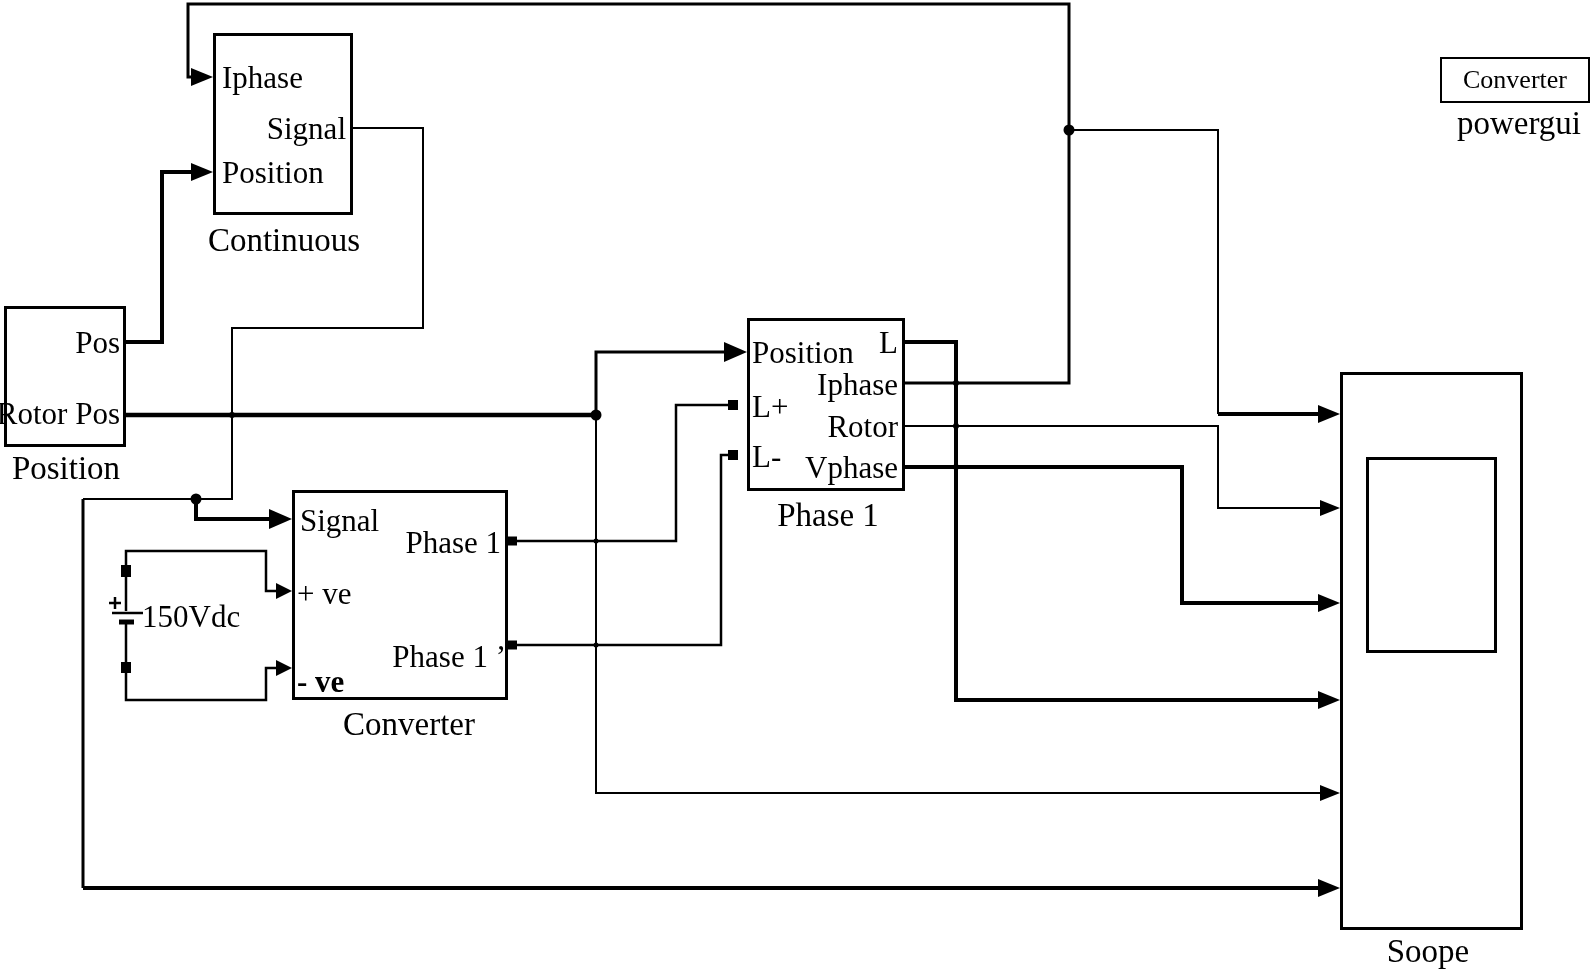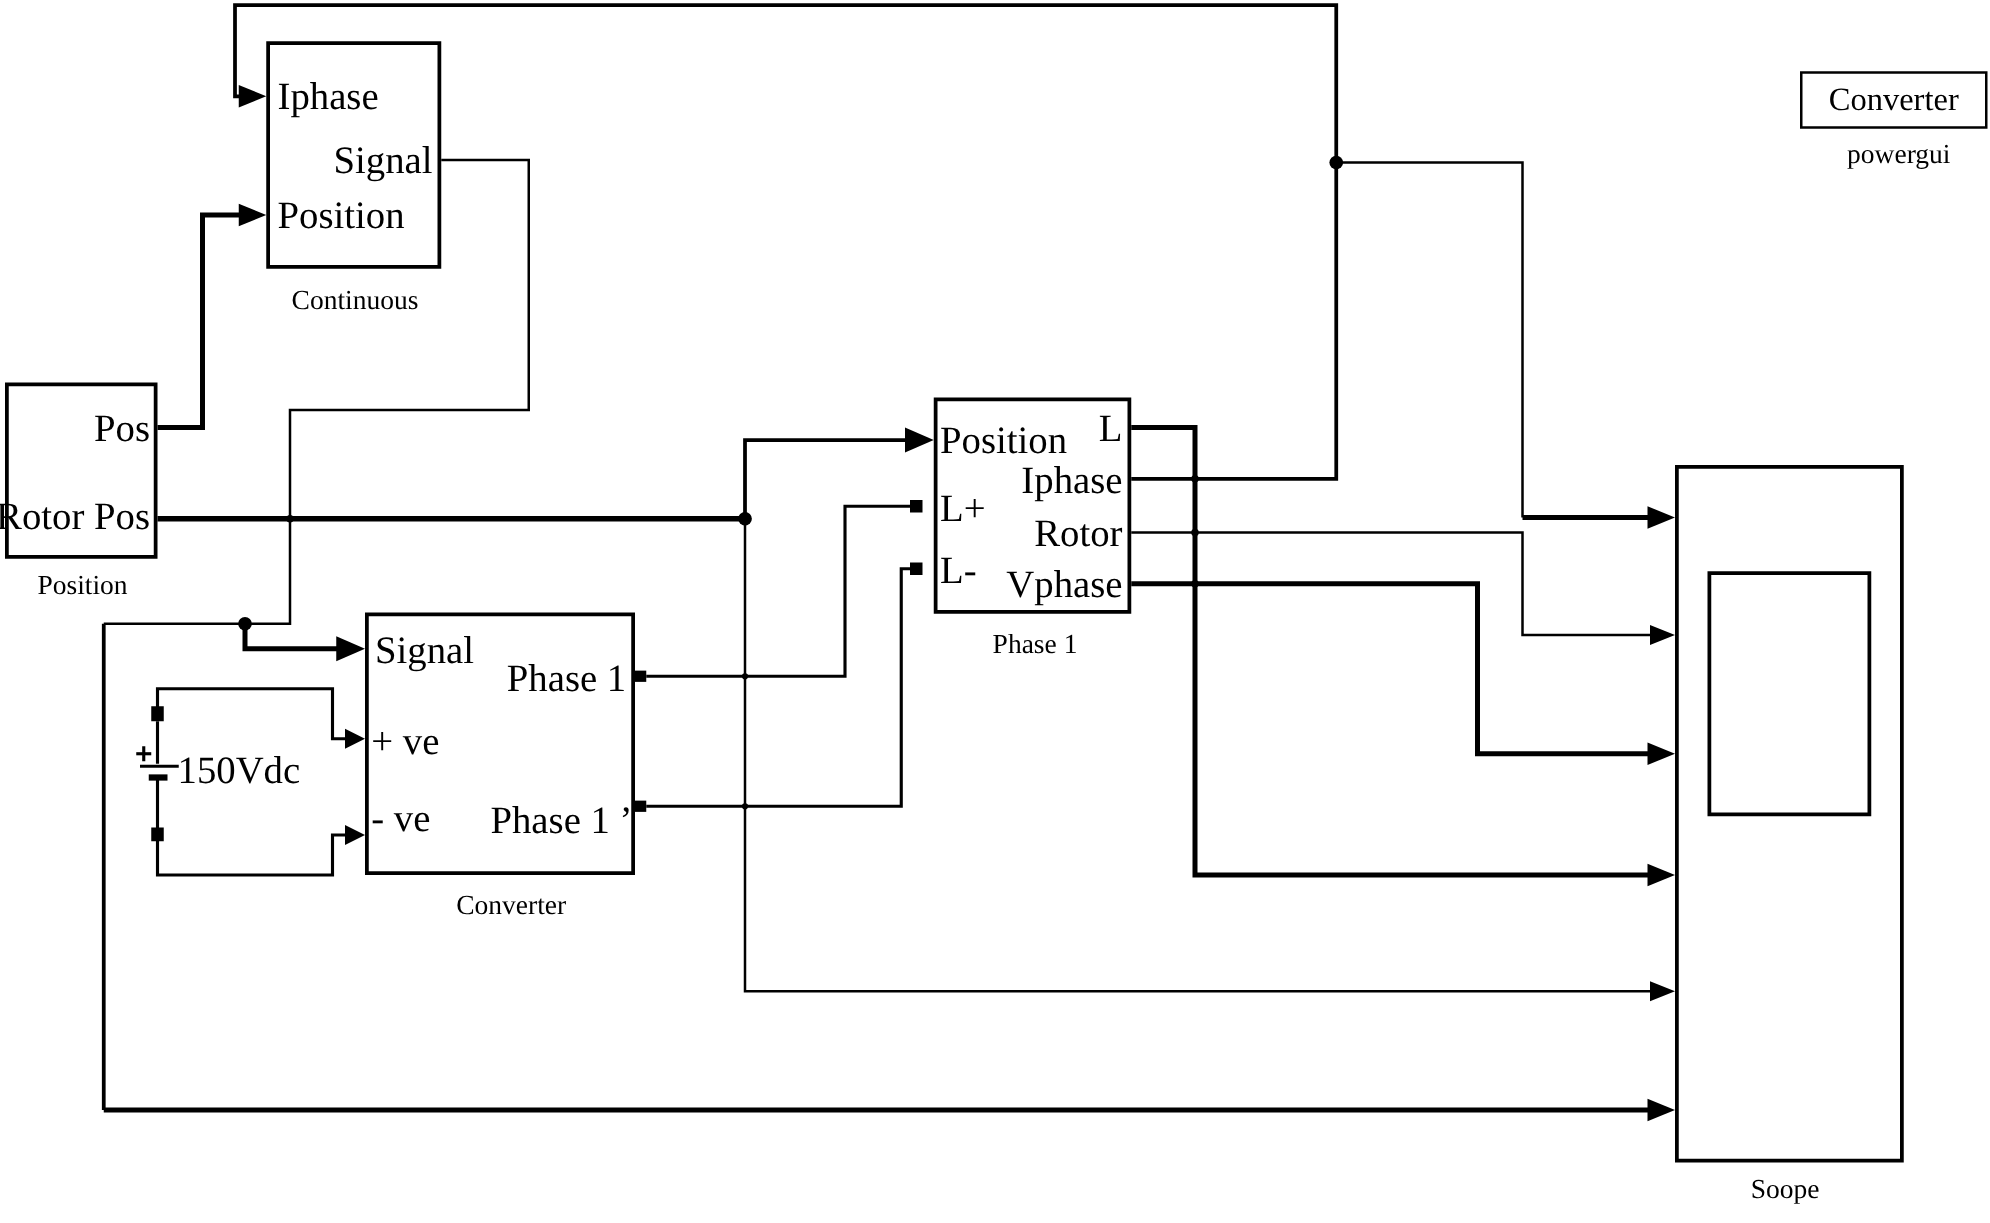--- a/index.html
+++ b/index.html
@@ -6,21 +6,21 @@
   .canvas{
     position:relative;width:1592px;height:978px;background:#ffffff;
     font-family:"Liberation Serif","DejaVu Serif",serif;color:#000;overflow:hidden;
   }
   .wires{position:absolute;left:0;top:0;width:1592px;height:978px;}
   .block{position:absolute;border:3px solid #000;background:transparent;box-sizing:border-box;}
   .thinblock{position:absolute;border:2.5px solid #000;background:#fff;box-sizing:border-box;
     display:flex;align-items:center;justify-content:center;}
   .lbl{position:absolute;font-size:31px;line-height:1;white-space:nowrap;transform:translateY(-50%);}
   .lbl.r{transform:translate(-100%,-50%);}
-  .cap{position:absolute;font-size:22px;line-height:1;white-space:nowrap;transform:translate(-50%,-50%);}
+  .cap{position:absolute;font-size:33px;line-height:1;white-space:nowrap;transform:translate(-50%,-50%);}
   .contin{font-size:26px;line-height:1;white-space:nowrap;}
 </style>
 </head>
 <body>
 
 <div class="canvas">
 
   <svg class="wires" viewBox="0 0 1592 978" xmlns="http://www.w3.org/2000/svg">
     <g stroke="#000" fill="none">
 
@@ -135,21 +135,21 @@
   <div class="cap" style="left:284px;top:240px;">Continuous</div>
 
   <div class="block" style="left:4px;top:306px;width:122px;height:141px;"></div>
   <div class="lbl r" style="left:120px;top:342px;">Pos</div>
   <div class="lbl r" style="left:120px;top:413px;text-align:center;">Rotor Pos</div>
   <div class="cap" style="left:66px;top:468px;">Position</div>
 
   <div class="block" style="left:292px;top:490px;width:216px;height:210px;"></div>
   <div class="lbl" style="left:300px;top:520px;">Signal</div>
   <div class="lbl" style="left:297px;top:593px;">+ ve</div>
-  <div class="lbl" style="left:297px;top:654px;">- ve</div>
+  <div class="lbl" style="left:297px;top:681px;font-weight:bold;">- ve</div>
   <div class="lbl r" style="left:501px;top:542px;">Phase 1</div>
   <div class="lbl r" style="left:506px;top:644px;margin-top:12px;">Phase 1 ’</div>
   <div class="cap" style="left:409px;top:724px;">Converter</div>
 
   <div class="lbl" style="left:142px;top:616px;">150Vdc</div>
 
   <div class="block" style="left:747px;top:318px;width:158px;height:173px;"></div>
   <div class="lbl" style="left:752px;top:352px;">Position</div>
   <div class="lbl" style="left:752px;top:406px;">L+</div>
   <div class="lbl" style="left:752px;top:456px;">L-</div>

